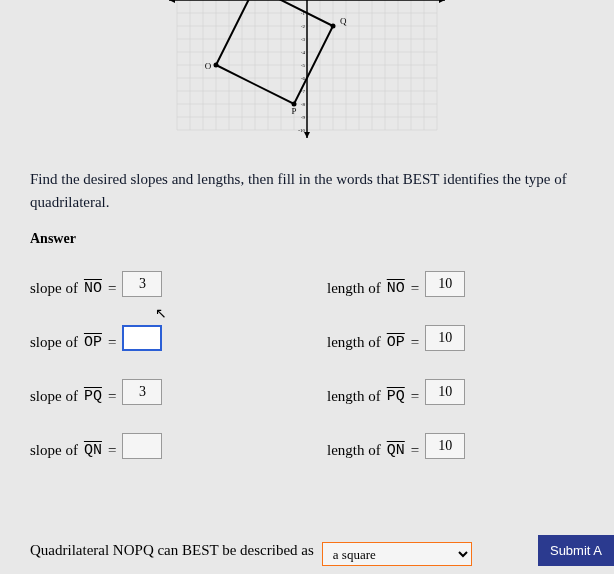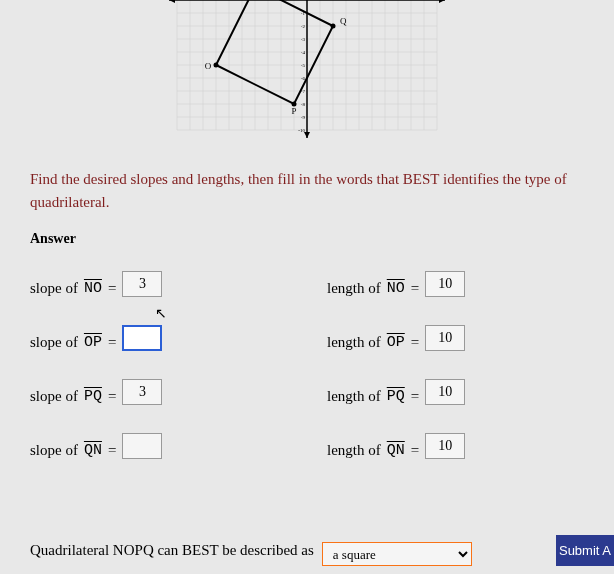--- a/index.html
+++ b/index.html
@@ -14,21 +14,21 @@
     .graph-container {
       display: flex;
       justify-content: center;
       padding-top: 0;
       margin-top: -20px;
     }
     .instruction {
       padding: 18px 30px 18px 30px;
       font-size: 15px;
       line-height: 1.5;
-      color: #7f1d1d;
+      color: #0f172a;
     }
     .answer-section {
       padding: 0 30px;
     }
     .answer-label {
       font-weight: bold;
       font-size: 14px;
       margin-bottom: 24px;
       display: block;
     }
@@ -83,21 +83,21 @@
       font-family: inherit;
       padding-left: 6px;
     }
     .submit-btn {
       position: absolute;
       right: 0;
       bottom: 0;
       background: #2b3a8f;
       color: #fff;
       border: none;
-      padding: 8px 3px;
+      padding: 8px 12px;
       font-size: 13px;
       cursor: pointer;
     }
     .cursor {
       position: absolute;
       top: 305px;
       left: 155px;
       font-size: 14px;
       pointer-events: none;
     }

